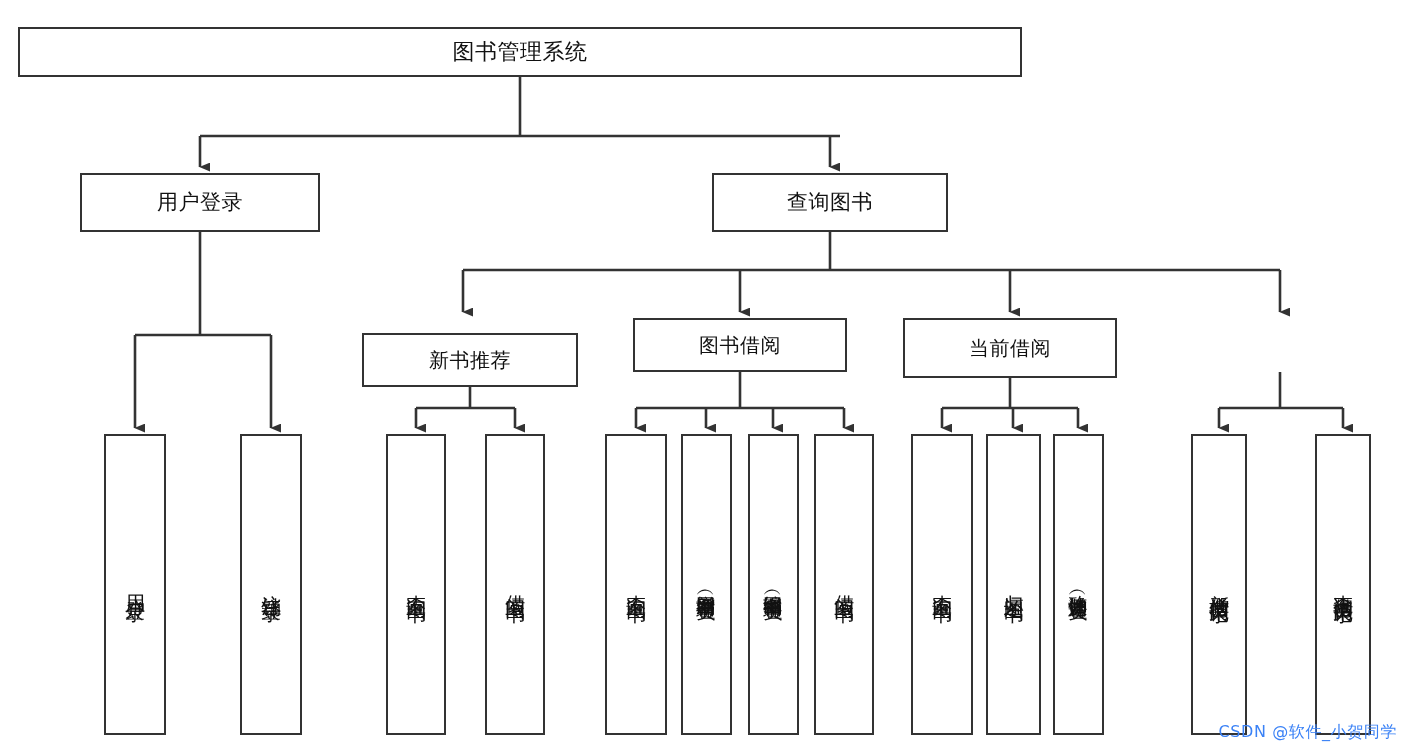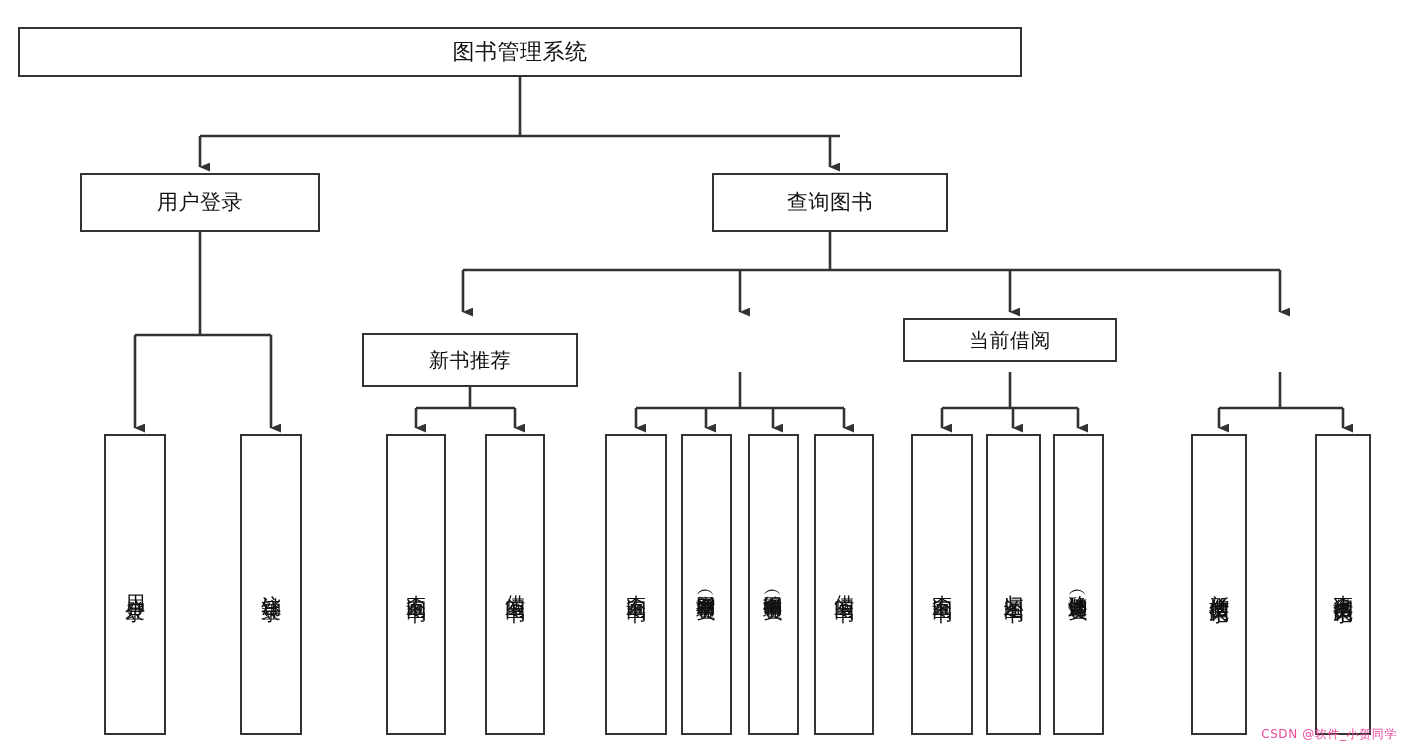--- a/index.html
+++ b/index.html
@@ -55,22 +55,22 @@
     max-height: 290px;
   }
   .node.root .label { font-size: 22px; }
   .node.level1 .label { font-size: 21px; }
   .node.level2 .label { font-size: 20px; }
 
   #watermark {
     position: absolute;
     right: 8px;
     bottom: 4px;
-    font-size: 12px;
-    color: #ec4899;
+    font-size: 16px;
+    color: #3b82f6;
     letter-spacing: 0.6px;
     white-space: nowrap;
     font-family: "DejaVu Sans", "Liberation Sans", sans-serif;
   }
 </style>
 </head>
 <body>
 
 <div id="canvas">
 
@@ -146,21 +146,24 @@
   <div class="node level1" style="left:80px; top:173px; width:240px; height:59px;">
     <span class="label">用户登录</span>
   </div>
   <div class="node level1" style="left:712px; top:173px; width:236px; height:59px;">
     <span class="label">查询图书</span>
   </div>
 
   <div class="node level2" style="left:362px; top:318px; width:216px; height:54px;margin-top:15px;">
     <span class="label">新书推荐</span>
   </div>
-  <div class="node level2" style="left:903px; top:318px; width:214px; height:44px;">
+  <div class="node level2" style="left:633px; top:318px; width:214px; height:54px;">
+    <span class="label">图书借阅</span>
+  </div>
+  <div class="node level2" style="left:903px; top:318px; width:214px; height:60px;">
     <span class="label">当前借阅</span>
   </div>
 
   <div class="node vertical" style="left:104px; top:434px; width:62px; height:301px;">
     <span class="label">用户登录</span>
   </div>
   <div class="node vertical" style="left:240px; top:434px; width:62px; height:301px;">
     <span class="label">注销登录</span>
   </div>
   <div class="node vertical" style="left:386px; top:434px; width:60px; height:301px;">

